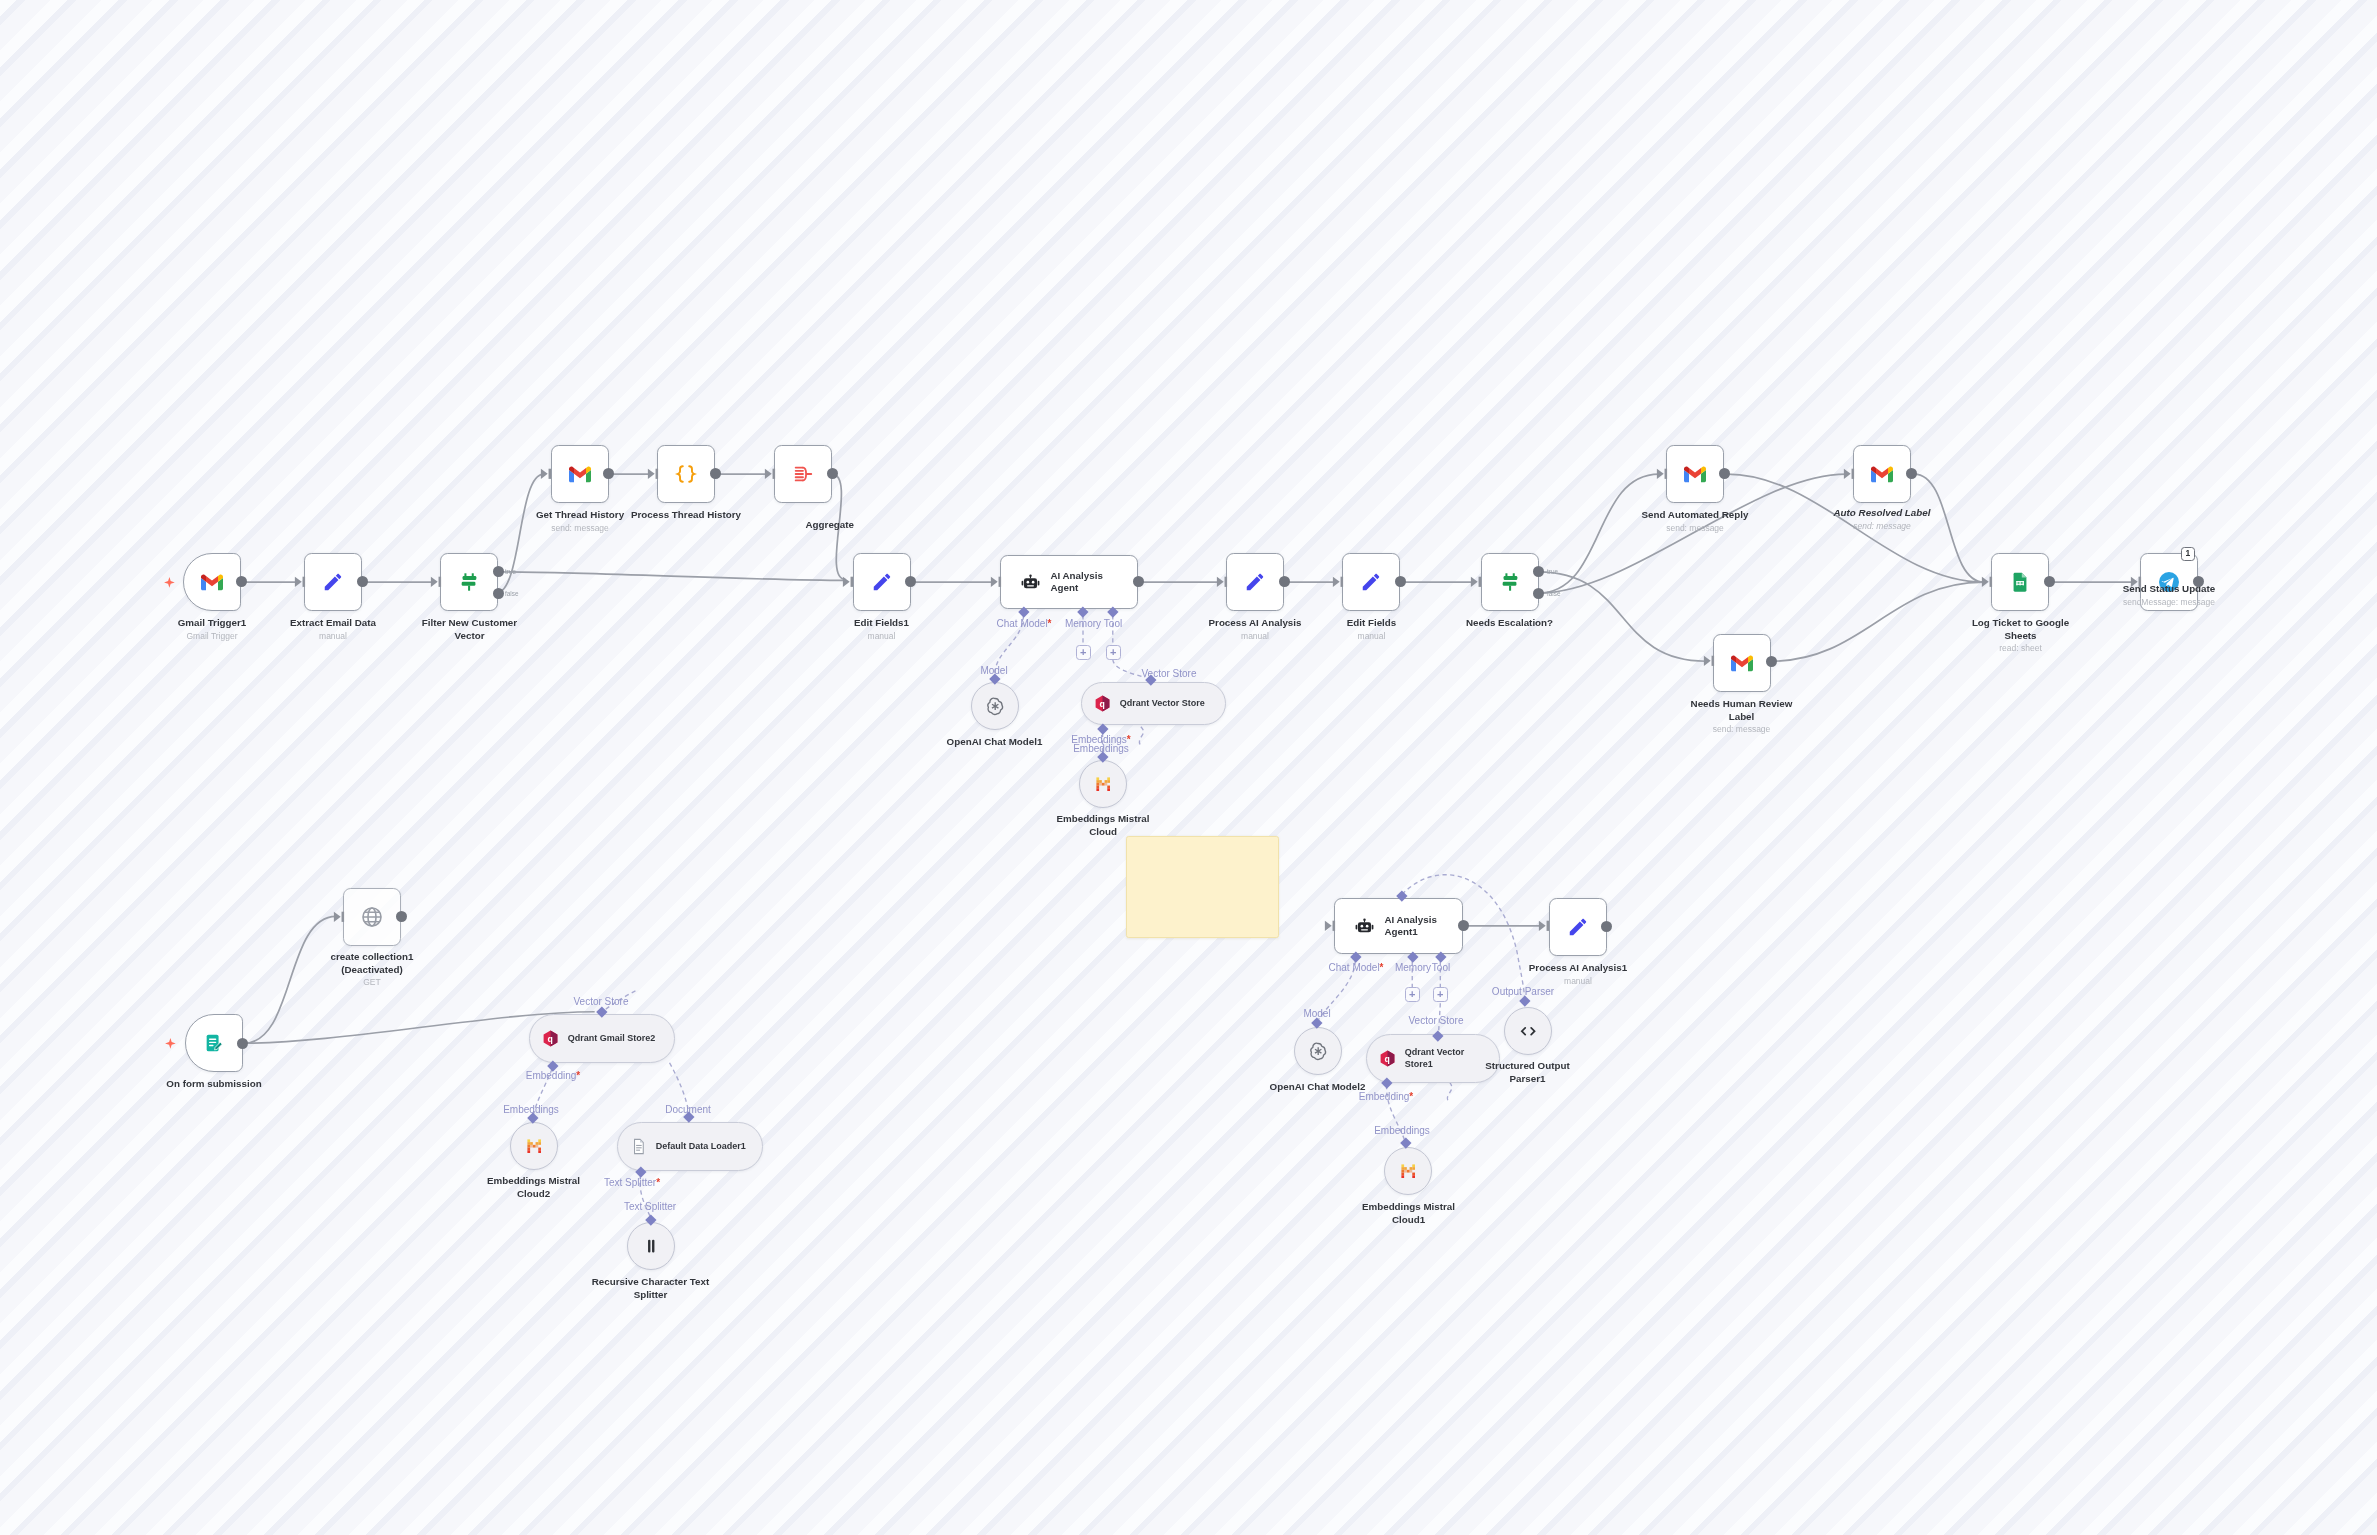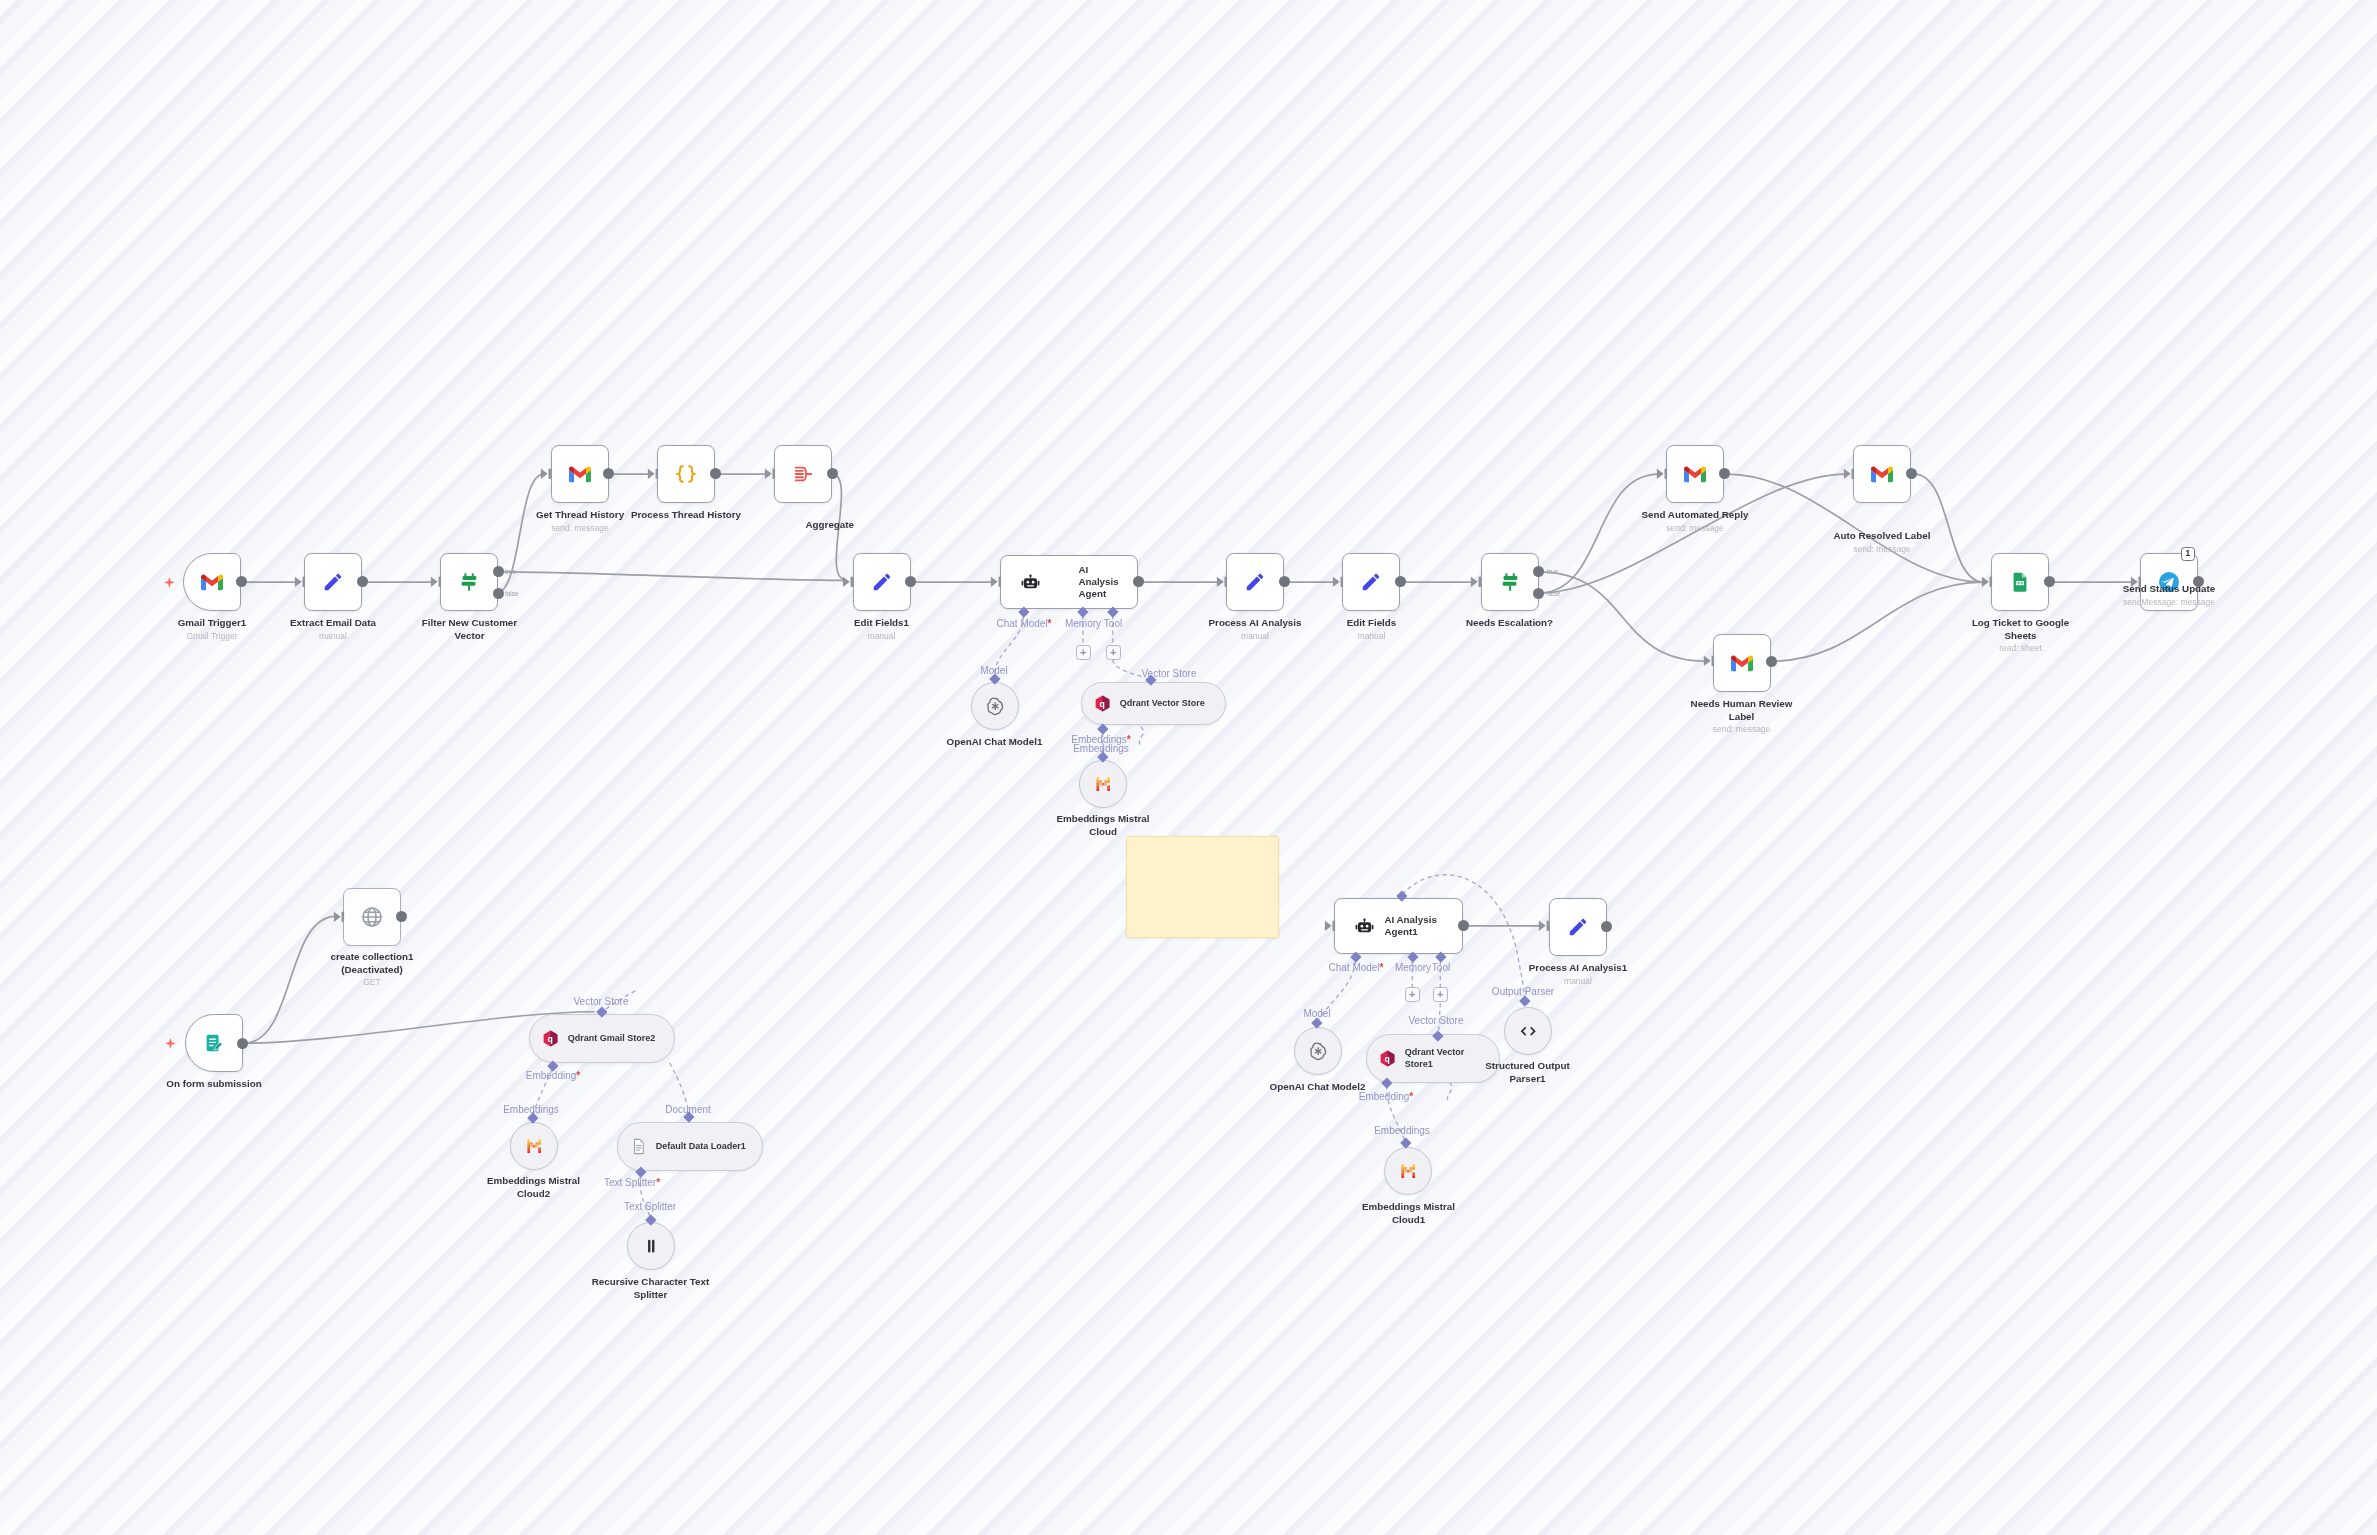--- a/index.html
+++ b/index.html
@@ -216,21 +216,21 @@
             <circle cx="12" cy="4.2" r="1.4"></circle>
             <rect x="11.4" y="4.8" width="1.2" height="2.4"></rect>
           </g>
           <g fill="#fff">
             <circle cx="9" cy="11.6" r="1.5"></circle>
             <circle cx="15" cy="11.6" r="1.5"></circle>
             <rect x="8" y="15" width="8" height="1.5" rx=".75"></rect>
           </g>
         </svg>
       </span>
-      <span class="ntext" style="max-width: 71px; margin-left: 28px;">AI Analysis Agent</span>
+      <span class="ntext" style="max-width: 71px;">AI Analysis Agent</span>
     </div>
     <div class="inport" style="left: 990px; top: 575px;"><svg width="12" height="13.6" viewBox="0 0 14 16">
         <path d="M1 2 L9 8 L1 14 Z" fill="#8f939c"></path>
         <rect x="10" y="2" width="3" height="12" fill="#8f939c"></rect>
       </svg></div>
     <div class="outdot" style="left: 1133px; top: 576px;"></div>
     <div class="node square" style="left: 1226px; top: 553px; width: 58px; height: 58px;">
       <span class="cicon">
         <svg width="22" height="22" viewBox="0 0 24 24">
           <path fill="#4545ec" d="M3 17.2V21h3.8L17.9 9.9l-3.8-3.8L3 17.2zM20.7 7.1c.4-.4.4-1 0-1.4l-2.4-2.4c-.4-.4-1-.4-1.4 0l-1.8 1.8 3.8 3.8 1.8-1.8z"></path>
@@ -308,21 +308,21 @@
       <span class="cicon">
         <svg width="22" height="22" viewBox="0 0 24 24">
           <path fill="#4285F4" d="M1.636 21h3.819v-9.27L0 7.64v11.72C0 20.27.732 21 1.636 21z"></path>
           <path fill="#34A853" d="M18.545 21h3.819A1.636 1.636 0 0 0 24 19.36V7.64l-5.455 4.09z"></path>
           <path fill="#FBBC04" d="M18.545 5.457v6.273L24 7.64V6.276c0-2.023-2.309-3.178-3.927-1.964z"></path>
           <path fill="#EA4335" d="M5.455 11.73V5.457L12 10.366l6.545-4.909v6.273L12 16.64z"></path>
           <path fill="#C5221F" d="M0 6.276v1.364l5.455 4.09V5.457L4.073 4.312C2.455 3.098 0 4.253 0 6.276z"></path>
         </svg>
       </span>
     </div>
-    <div class="nlabel" style="left: 1812px; top: 530px; width: 140px;">
+    <div class="nlabel" style="left: 1812px; top: 507px; width: 140px; font-style: italic;">
       <div>Auto Resolved Label</div>
       <div class="nsub">send: message</div>
     </div>
     <div class="inport" style="left: 1843px; top: 467px;"><svg width="12" height="13.6" viewBox="0 0 14 16">
         <path d="M1 2 L9 8 L1 14 Z" fill="#8f939c"></path>
         <rect x="10" y="2" width="3" height="12" fill="#8f939c"></rect>
       </svg></div>
     <div class="outdot" style="left: 1906px; top: 468px;"></div>
     <div class="node square" style="left: 1713px; top: 634px; width: 58px; height: 58px;">
       <span class="cicon">

